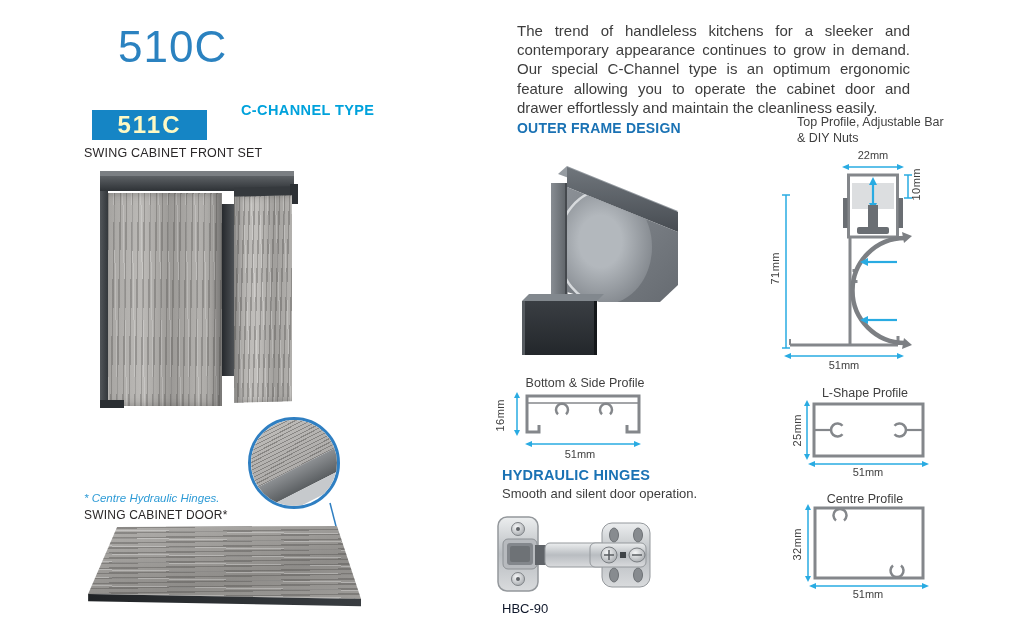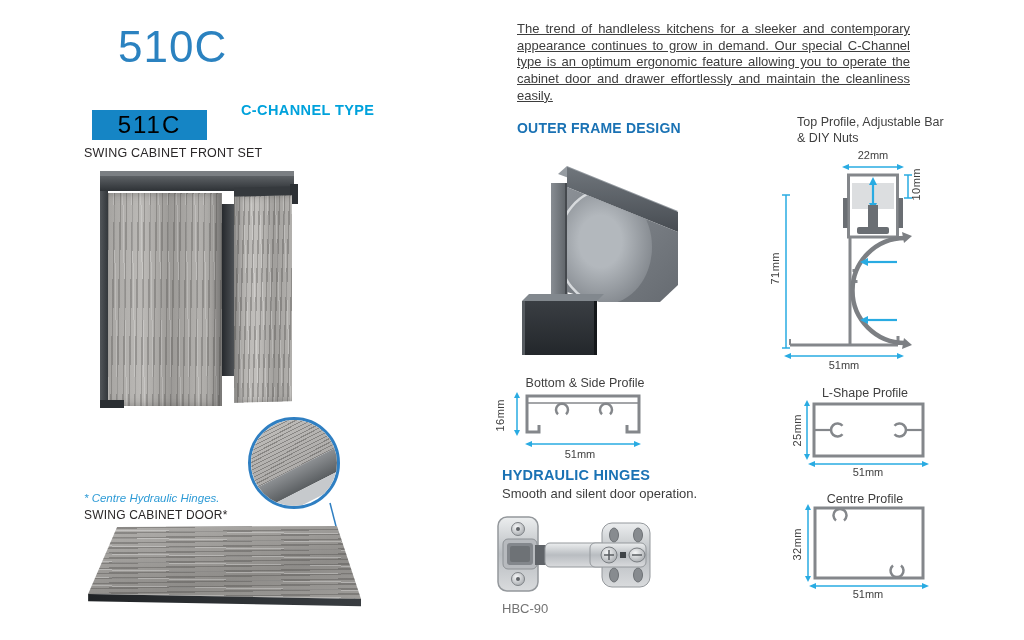--- a/index.html
+++ b/index.html
@@ -16,37 +16,37 @@
   body{font-family:"Liberation Sans", sans-serif;}
   .page{position:relative;width:1024px;height:640px;background:#fff;overflow:hidden;}
   .abs{position:absolute;}
 
   
   .model-510{left:118px;top:22px;font-size:44px;color:#2b82c0;letter-spacing:1px;font-weight:400;}
   .series{left:240px;top:27px;font-size:28px;line-height:33px;color:#1d71ad;letter-spacing:.5px;}
   .ctype{left:241px;top:102px;font-size:14.5px;font-weight:bold;color:var(--cyan-heading);letter-spacing:.4px;}
 
   
-  .badge{background:var(--accent-blue);color:#000000;display:flex;align-items:center;justify-content:center;letter-spacing:2px;}
+  .badge{background:var(--accent-blue);color:#fef9c3;display:flex;align-items:center;justify-content:center;letter-spacing:2px;font-weight:bold;}
   .badge1{left:92px;top:110px;width:115px;height:30px;font-size:24px;}
   .badge2{left:92px;top:436px;width:116px;height:33px;font-size:26px;}
   .prod-label{color:#2a2728;letter-spacing:.2px;}
   .lab1{left:84px;top:146px;font-size:12.5px;}
   .lab2{left:84px;top:474px;font-size:12px;margin-top:34px;}
   .note{left:84px;top:492px;font-size:11.5px;font-style:italic;color:var(--note-blue);}
 
   
-  .intro{left:517px;top:21px;width:393px;font-size:13px;line-height:1.28;color:#3d3d3d;text-align:justify;text-decoration:underline;}
+  .intro{left:517px;top:21px;width:393px;font-size:15px;line-height:1.28;color:#3d3d3d;text-align:justify;}
 
   
   .sec-h{font-weight:bold;color:var(--heading-blue);letter-spacing:.2px;}
   .outer-h{left:517px;top:120px;font-size:14px;}
   .hinge-h{left:502px;top:467px;font-size:14.5px;}
   .hinge-sub{left:502px;top:486px;font-size:13px;color:#3d3d3d;}
-  .hinge-model{left:502px;top:601px;font-size:13px;color:#737373;}
+  .hinge-model{left:502px;top:601px;font-size:13px;color:#0f172a;}
 
   
   .dtitle{font-size:12.5px;color:var(--text-dark);text-align:center;}
   .dtitle-l{font-size:12.5px;color:var(--text-dark);}
   .dlabel{font-size:11px;color:var(--text-dark);text-align:center;width:70px;}
   .vlabel{font-size:11px;color:var(--text-dark);writing-mode:vertical-rl;transform:rotate(180deg);letter-spacing:.5px;}
 
   
   .cab{left:98px;top:170px;width:200px;height:238px;}
   .wood-v{

